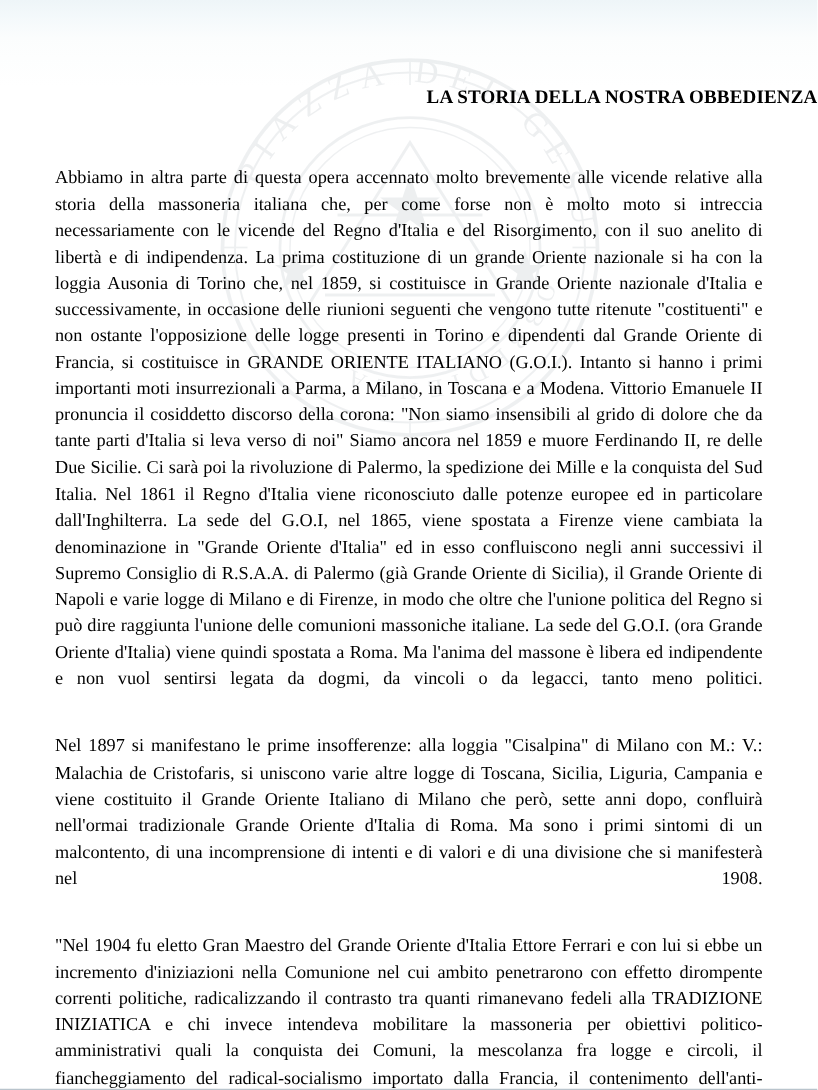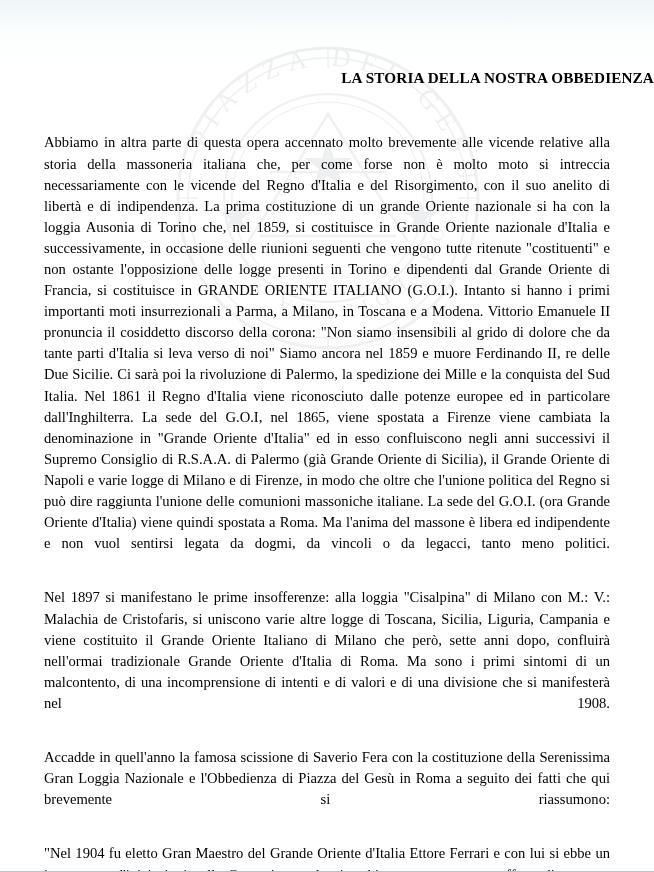--- a/index.html
+++ b/index.html
@@ -129,18 +129,17 @@
 
   <div id="content">
 
     <div id="title-block">
       <div class="title-line">LA STORIA DELLA NOSTRA OBBEDIENZA</div>
     </div>
 
     <div id="body-block">
       <p class="para">Abbiamo  in altra parte di questa opera accennato molto brevemente alle vicende relative alla storia della massoneria italiana che, per come forse non è molto moto si intreccia necessariamente con le vicende del Regno d'Italia e del Risorgimento, con il suo anelito di libertà e di indipendenza. La prima costituzione di un grande Oriente nazionale si ha con la loggia Ausonia di Torino che, nel 1859, si costituisce in Grande Oriente nazionale d'Italia e successivamente, in occasione delle riunioni seguenti che vengono tutte ritenute "costituenti" e non ostante l'opposizione delle logge presenti in Torino e dipendenti dal Grande Oriente di Francia, si costituisce in GRANDE ORIENTE ITALIANO (G.O.I.). Intanto si hanno i primi importanti moti insurrezionali a Parma, a Milano, in Toscana e a Modena. Vittorio Emanuele II pronuncia il cosiddetto discorso della corona: "Non siamo insensibili al grido di dolore che da tante parti d'Italia si leva verso di noi" Siamo ancora nel 1859 e muore Ferdinando II, re delle Due Sicilie. Ci sarà poi la rivoluzione di Palermo, la spedizione dei Mille e la conquista del Sud Italia. Nel 1861 il Regno d'Italia viene riconosciuto dalle potenze europee ed in particolare dall'Inghilterra. La sede del G.O.I, nel 1865, viene spostata a Firenze viene cambiata la denominazione in "Grande Oriente d'Italia" ed in esso confluiscono negli anni successivi il Supremo Consiglio di R.S.A.A. di Palermo (già Grande Oriente di Sicilia), il Grande Oriente di Napoli e varie logge di Milano e di Firenze, in modo che oltre che l'unione politica del Regno si può dire raggiunta l'unione delle comunioni massoniche italiane. La sede del G.O.I. (ora Grande Oriente d'Italia) viene quindi spostata a Roma. Ma l'anima del massone è libera ed indipendente e non vuol sentirsi legata da dogmi, da vincoli o da legacci, tanto meno politici.</p>
       <p class="para">Nel 1897 si manifestano le prime insofferenze: alla loggia "Cisalpina" di Milano con M.: V.: Malachia de Cristofaris, si uniscono varie altre logge di Toscana, Sicilia, Liguria, Campania e viene costituito il Grande Oriente Italiano di Milano che però, sette anni dopo, confluirà nell'ormai tradizionale Grande Oriente d'Italia di Roma. Ma sono i primi sintomi di un malcontento, di una incomprensione di intenti e di valori e di una divisione che si manifesterà nel 1908.</p>
-      <p class="para">Accadde in quell'anno la famosa scissione di Saverio Fera con la costituzione della Serenissima Gran Loggia Nazionale e l'Obbedienza di Piazza del Gesù in Roma a seguito dei fatti che qui brevemente si riassumono:</p>
       <p class="para nostretch">"Nel 1904 fu eletto Gran Maestro del Grande Oriente d'Italia Ettore Ferrari e con lui si ebbe un incremento d'iniziazioni nella Comunione nel cui ambito penetrarono con effetto dirompente correnti politiche, radicalizzando il contrasto tra quanti rimanevano fedeli alla TRADIZIONE INIZIATICA e chi invece intendeva mobilitare la massoneria per obiettivi politico-amministrativi quali la conquista dei Comuni, la mescolanza fra logge e circoli, il fiancheggiamento del radical-socialismo importato dalla Francia, il contenimento dell'anti-massonismo socialista con l'assunzione di posizioni sempre più estreme sul terreno "profano" ormai quasi esclusivo per la vita quotidiana delle logge. Tra il 1906 e il 1908 la situazione precipitò.</p>
     </div>
 
   </div>
 </div>
 
 </body></html>

